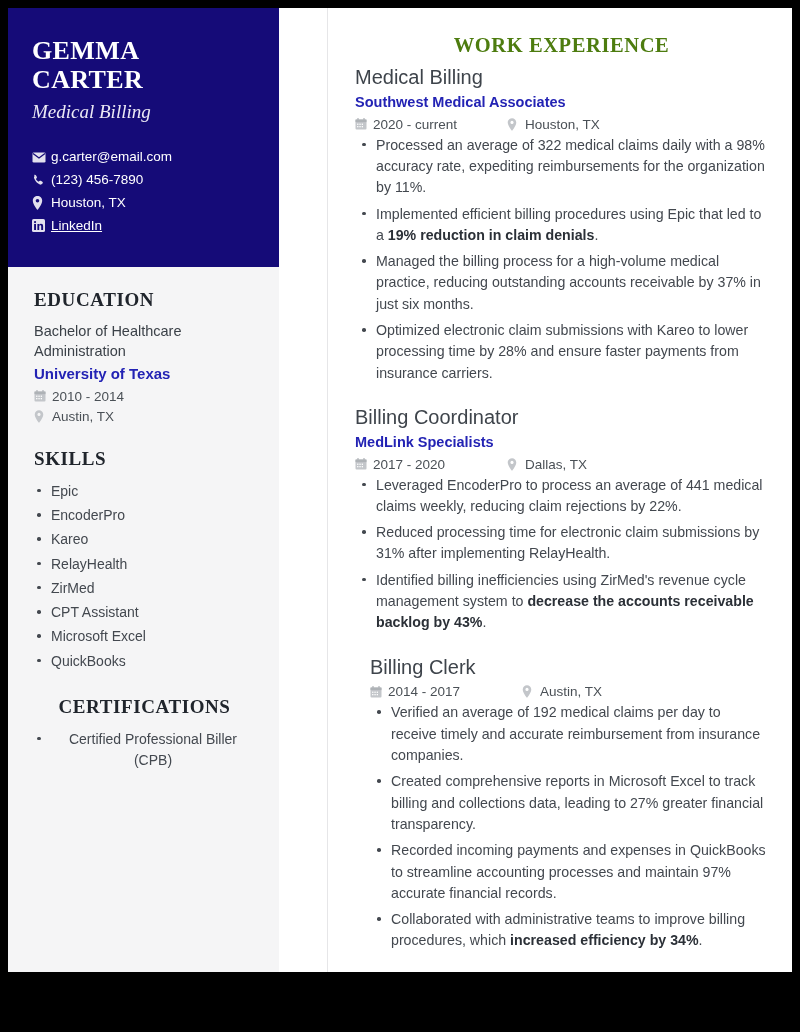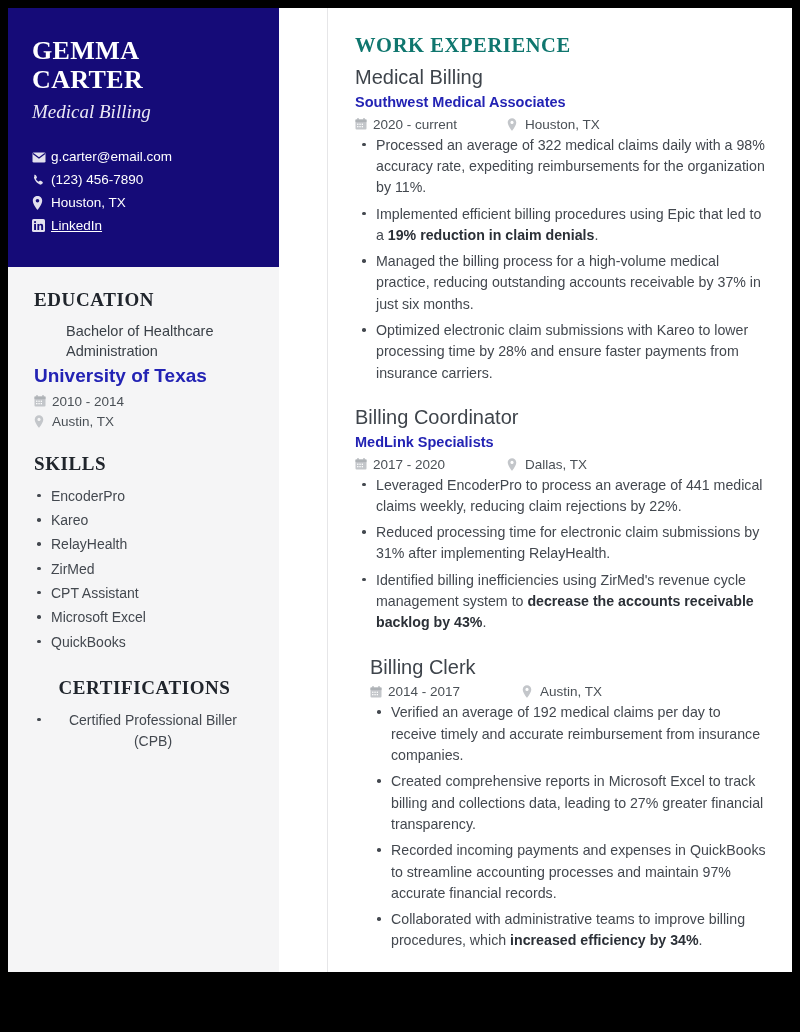--- a/index.html
+++ b/index.html
@@ -98,25 +98,24 @@
     font-size: 19px;
     letter-spacing: 0.6px;
     color: #20252c;
     margin-bottom: 11px;
   }
 
   .edu-degree {
     font-size: 14.5px;
     color: #3b4148;
     line-height: 1.34;
-    margin-left: 32px;
   }
 
   .edu-school {
-    font-size: 19px;
+    font-size: 15px;
     font-weight: bold;
     color: #2323b4;
     margin-top: 3px;
     line-height: 1.3;
   }
 
   .meta-row {
     display: flex;
     align-items: center;
     font-size: 13.5px;
@@ -160,22 +159,23 @@
     background: #ffffff;
     padding: 26px 24px 10px 27px;
     border-left: 1px solid #e6e6e8;
   }
 
   .main-heading {
     font-family: "Liberation Serif", serif;
     font-weight: bold;
     font-size: 20.5px;
     letter-spacing: 0.6px;
-    color: #0f766e;
+    color: #4d7c0f;
     margin-bottom: 8px;
+    text-align: center;
   }
 
   .job { margin-bottom: 21px; }
   .job:last-child { margin-bottom: 0; margin-left: 15px; }
 
   .job-title {
     font-size: 20px;
     font-weight: normal;
     color: #3e444b;
     line-height: 1.24;
@@ -320,20 +320,21 @@
                 <circle cx="5.5" cy="4.7" r="1.7" fill="#f5f5f6"></circle>
               </svg>
           </span>
           <span>Austin, TX</span>
         </div>
       </section>
 
       <section class="side-section">
         <h2 class="side-heading">SKILLS</h2>
         <ul class="bullets">
+          <li>Epic</li>
           <li>EncoderPro</li>
           <li>Kareo</li>
           <li>RelayHealth</li>
           <li>ZirMed</li>
           <li>CPT Assistant</li>
           <li>Microsoft Excel</li>
           <li>QuickBooks</li>
         </ul>
       </section>
 

